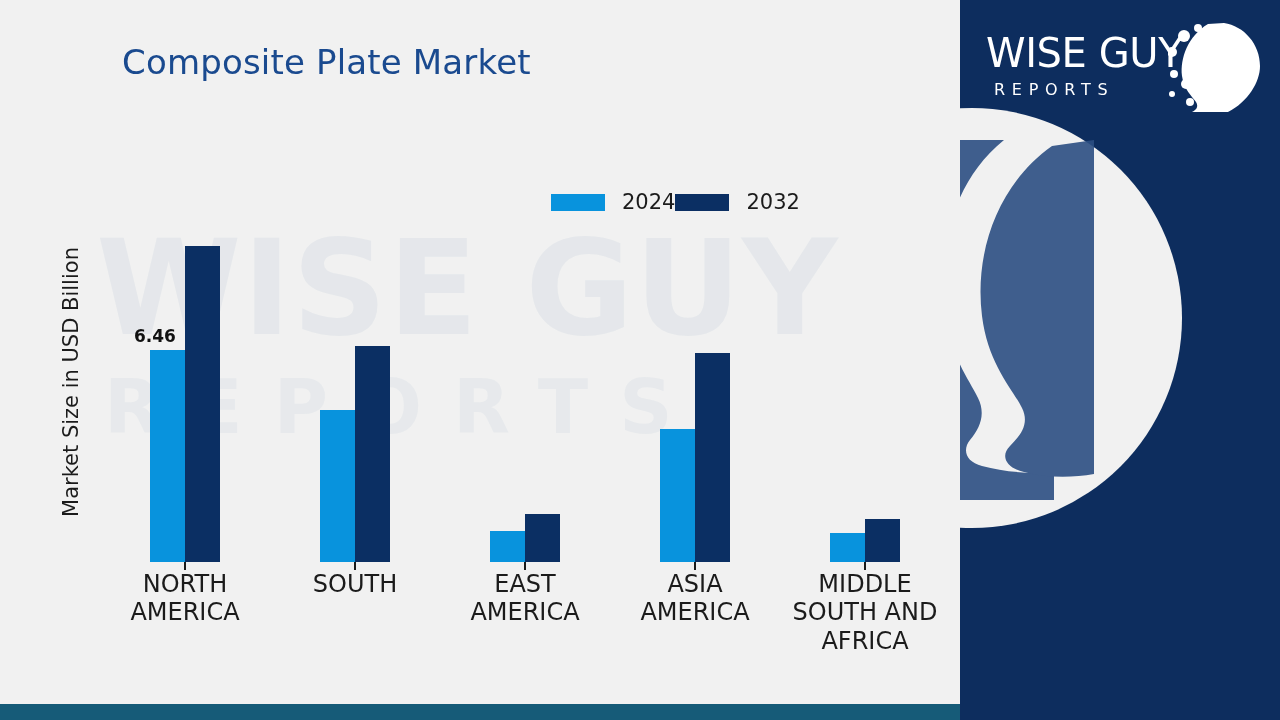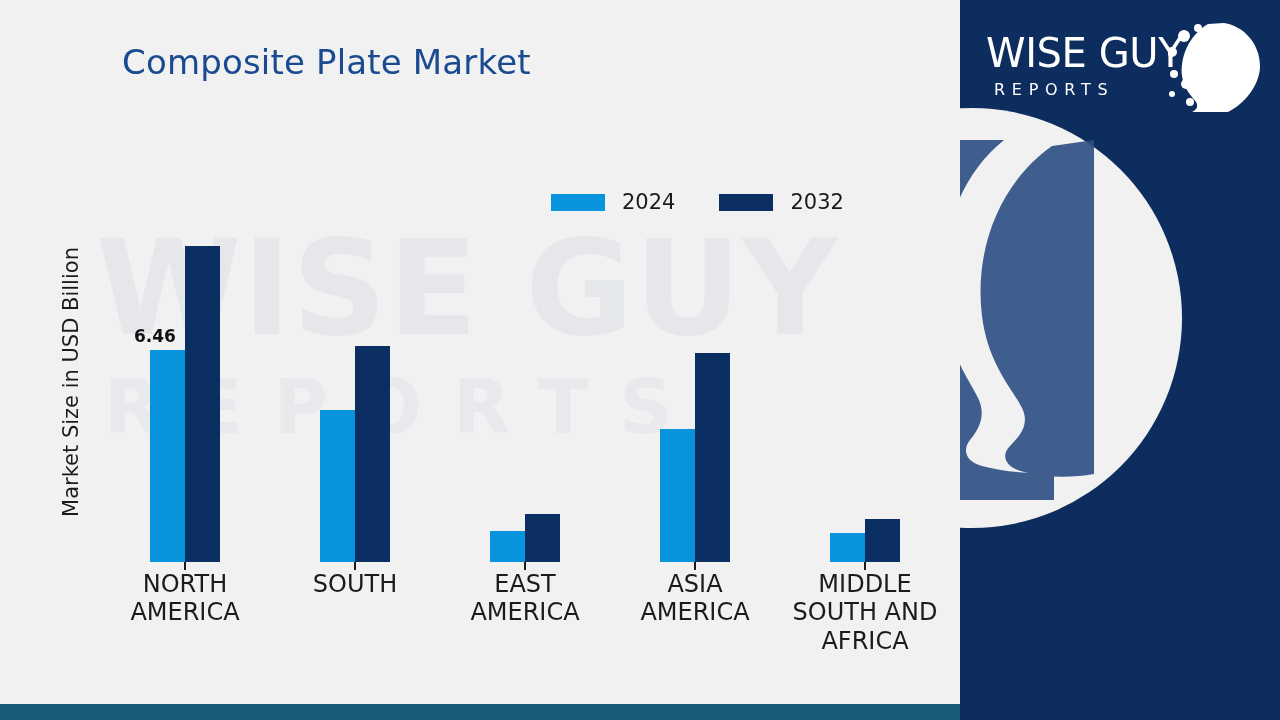--- a/index.html
+++ b/index.html
@@ -159,21 +159,20 @@
     white-space: nowrap;
   }
 
   
   #legend {
     position: absolute;
     left: 551px;
     top: 192px;
     display: flex;
     align-items: center;
-    gap: 44px;
     text-align: right;
   }
   .legend-item {
     display: flex;
     align-items: center;
     gap: 17px;
   }
   .legend-swatch {
     width: 54px;
     height: 17px;

